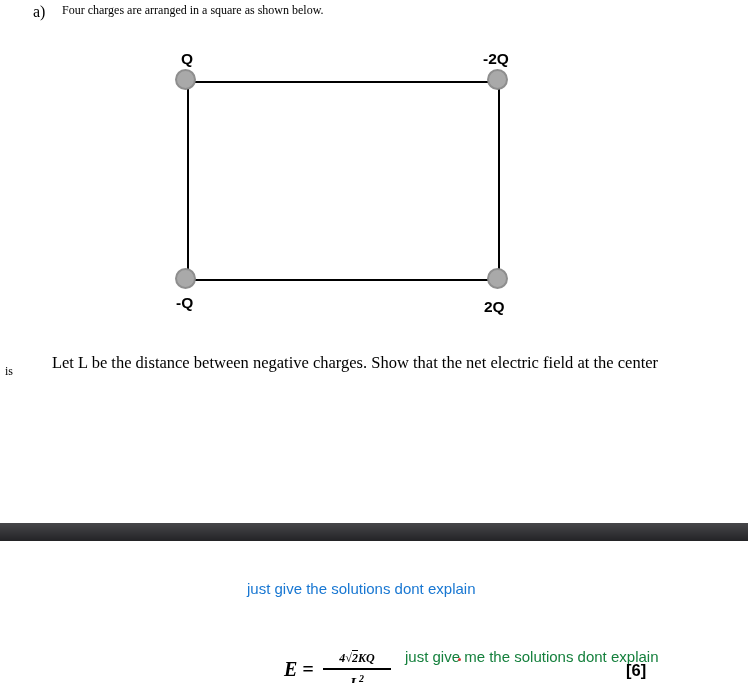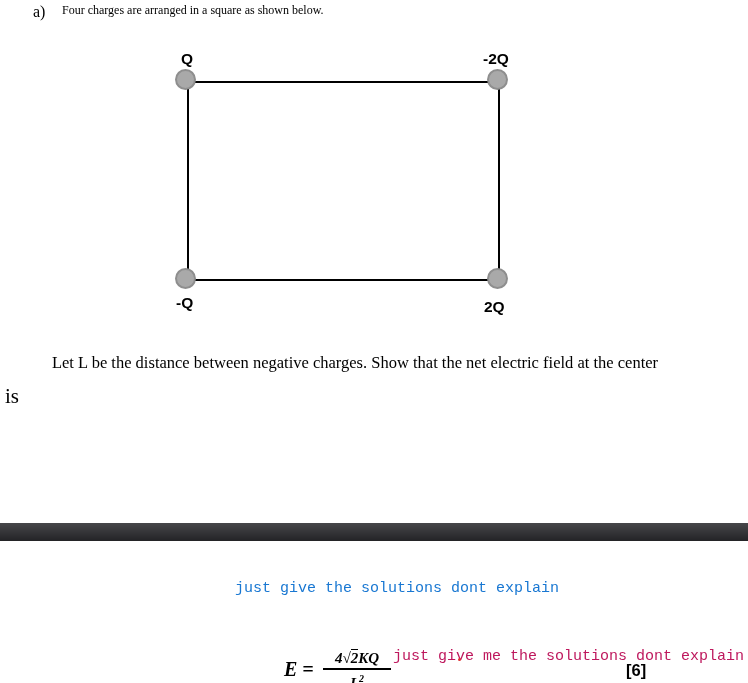--- a/index.html
+++ b/index.html
@@ -38,32 +38,32 @@
     font-family: "Liberation Sans", sans-serif;
     font-weight: bold; font-size: 15.5px; color: #000;
   }
   .lbl-tl { left: 181px; top: 50px; }
   .lbl-tr { left: 483px; top: 50px; text-align: right; }
   .lbl-bl { left: 176px; top: 294px; }
   .lbl-br { left: 484px; top: 298px; text-align: right; }
 
   
   .body-line1 { left: 5px; top: 353px; font-size: 16.5px; width: 700px; text-align: center; }
-  .body-line2 { left: 5px; top: 384px; font-size: 21px; }
+  .body-line2 { left: 5px; top: 364px; font-size: 12px; }
 
   
   .divider-bar {
     left: 0; top: 523px; width: 748px; height: 18px;
     background: linear-gradient(#47474a, #232326);
   }
 
   
   .chat-msg {
-    font-family: Liberation Mono, monospace;
-    font-size: 15px; color: #1877d2; white-space: nowrap;
+    font-family: Liberation Sans, sans-serif;
+    font-size: 15px; color: #1877d2; white-space: nowrap; margin-left: 12px;
   }
   .msg-1 { left: 235px; top: 580px; }
   .msg-2 { left: 393px; top: 648px; }
 
   .spell-dot {
     left: 458px; top: 658px; width: 3px; height: 3px;
     background: #e03131; border-radius: 50%;
   }
 
   
@@ -72,21 +72,21 @@
     font-weight: bold; font-style: italic; font-size: 20px;
     font-family: "Liberation Serif", serif;
   }
   .fraction {
     left: 323px; top: 650px; width: 68px;
     text-align: center;
     font-family: "Liberation Serif", serif;
     font-weight: bold; font-style: italic;
   }
   .fraction .num {
-    font-size: 15px; line-height: 17px;
+    font-size: 12px; line-height: 17px;
     border-bottom: 2px solid #000;
     padding: 0 2px 1px 2px;
     white-space: nowrap;
   }
   .fraction .num .radicand { border-top: 1.6px solid #000; }
   .fraction .den { font-size: 15px; line-height: 16px; padding-top: 1px; }
   .fraction .den sup { font-size: 10px; }
 
   
   .marks {
@@ -112,21 +112,21 @@
 <span class="abs charge-label lbl-tr">-2Q</span>
 <span class="abs charge-label lbl-bl">-Q</span>
 <span class="abs charge-label lbl-br">2Q</span>
 
 <div class="abs body-line1">Let L be the distance between negative charges. Show that the net electric field at the center</div>
 <div class="abs body-line2">is</div>
 
 <div class="abs divider-bar" style="background: linear-gradient(rgb(71, 71, 74), rgb(35, 35, 38));"></div>
 
 <div class="abs chat-msg msg-1" style="color: rgb(24, 119, 210);">just give the solutions dont explain</div>
-<div class="abs chat-msg msg-2" style="color: #be185d;">just give me the solutions dont explain</div>
+<div class="abs chat-msg msg-2" style="color: #15803d;">just give me the solutions dont explain</div>
 <div class="abs spell-dot"></div>
 
 <span class="abs formula-lhs">E =</span>
 <div class="abs fraction">
   <div class="num"><span>4</span><span>√</span><span class="radicand">2</span><span>KQ</span></div>
   <div class="den"><span>L</span><sup>2</sup></div>
 </div>
 
 <span class="abs marks">[6]</span>
 

